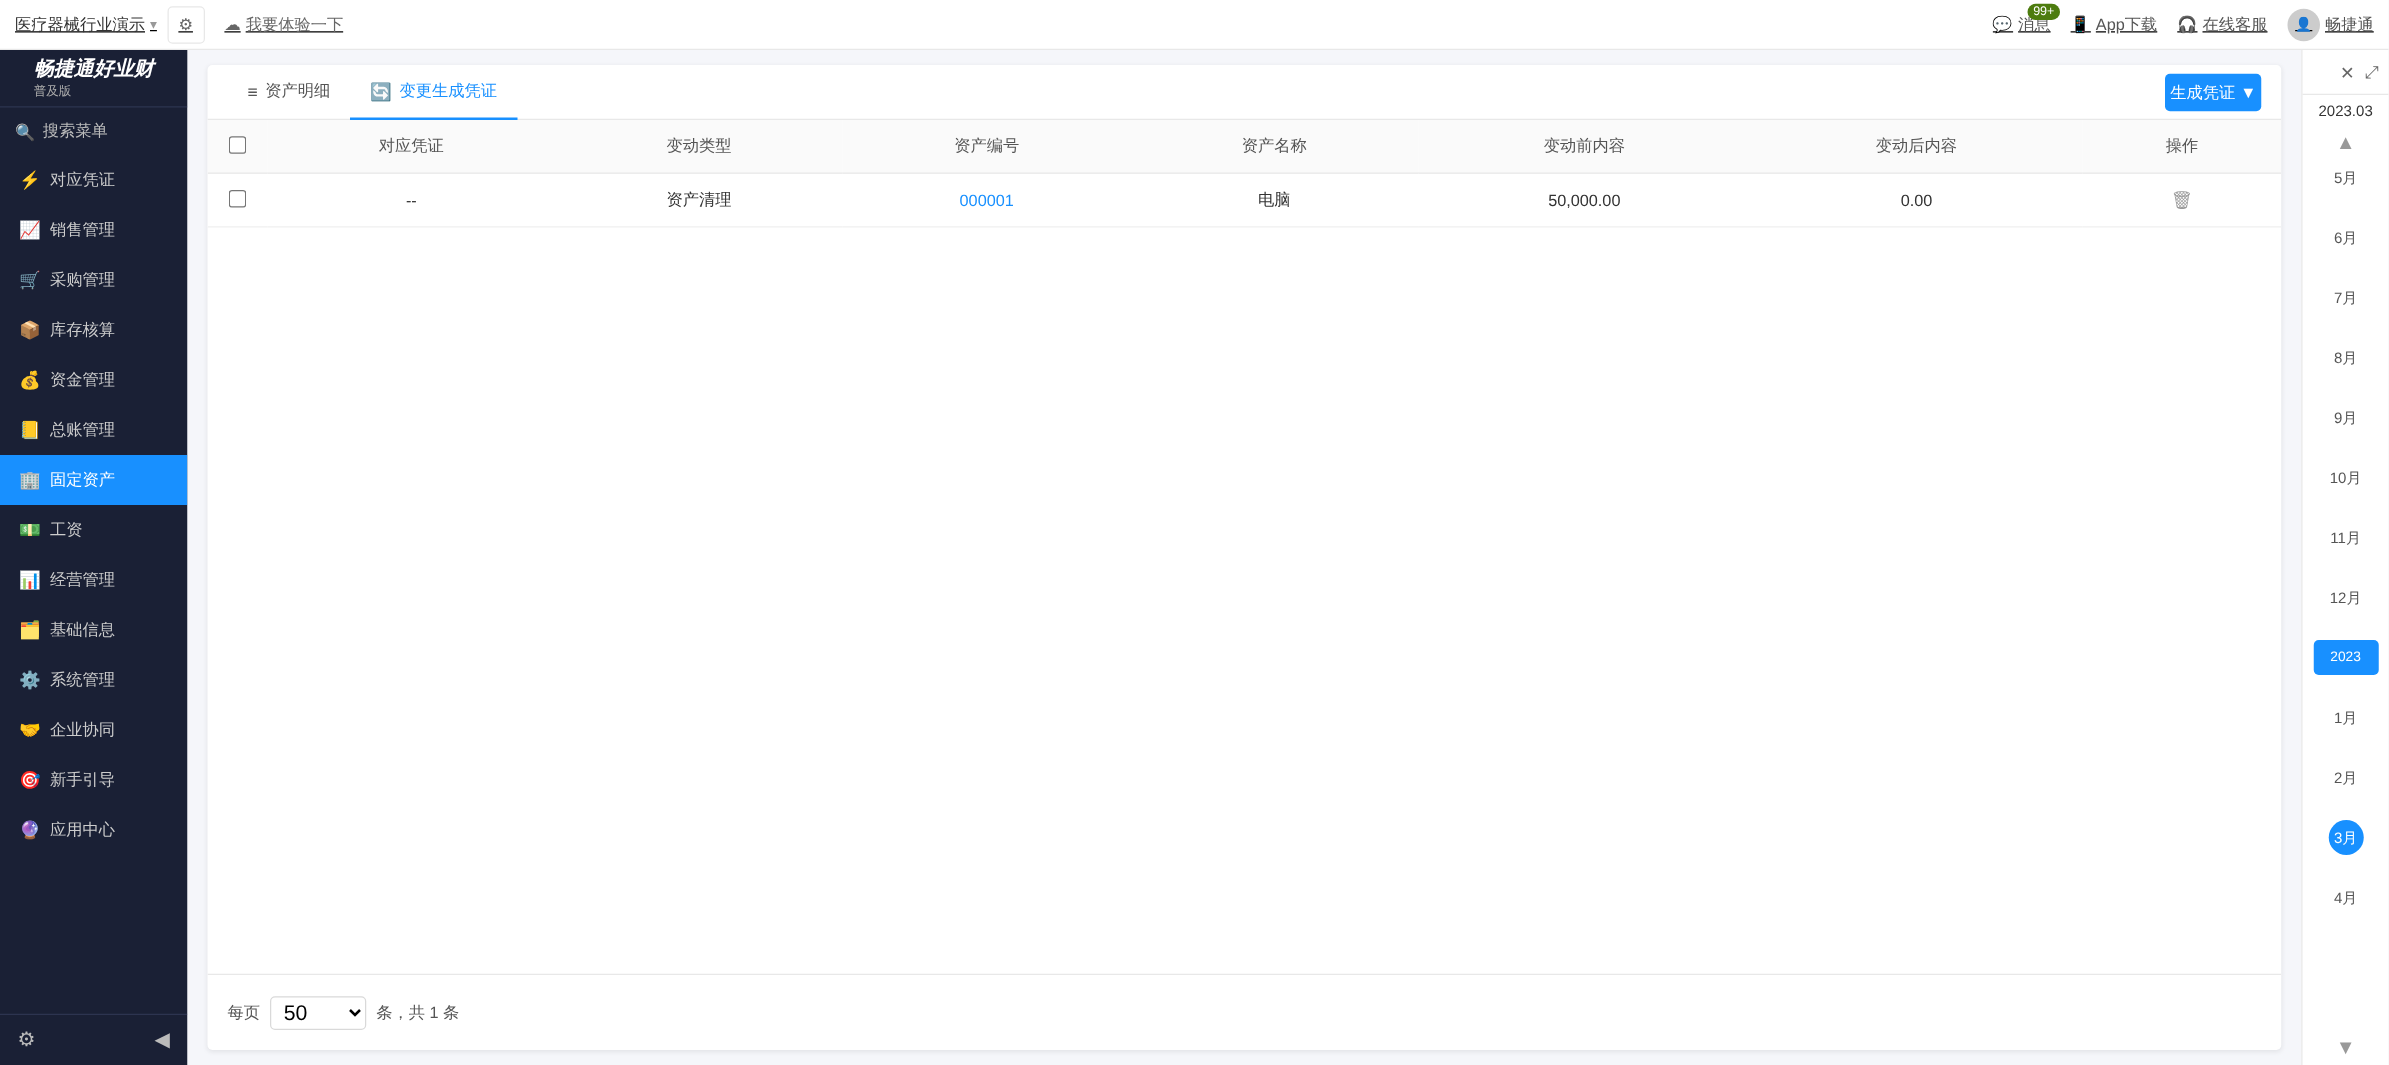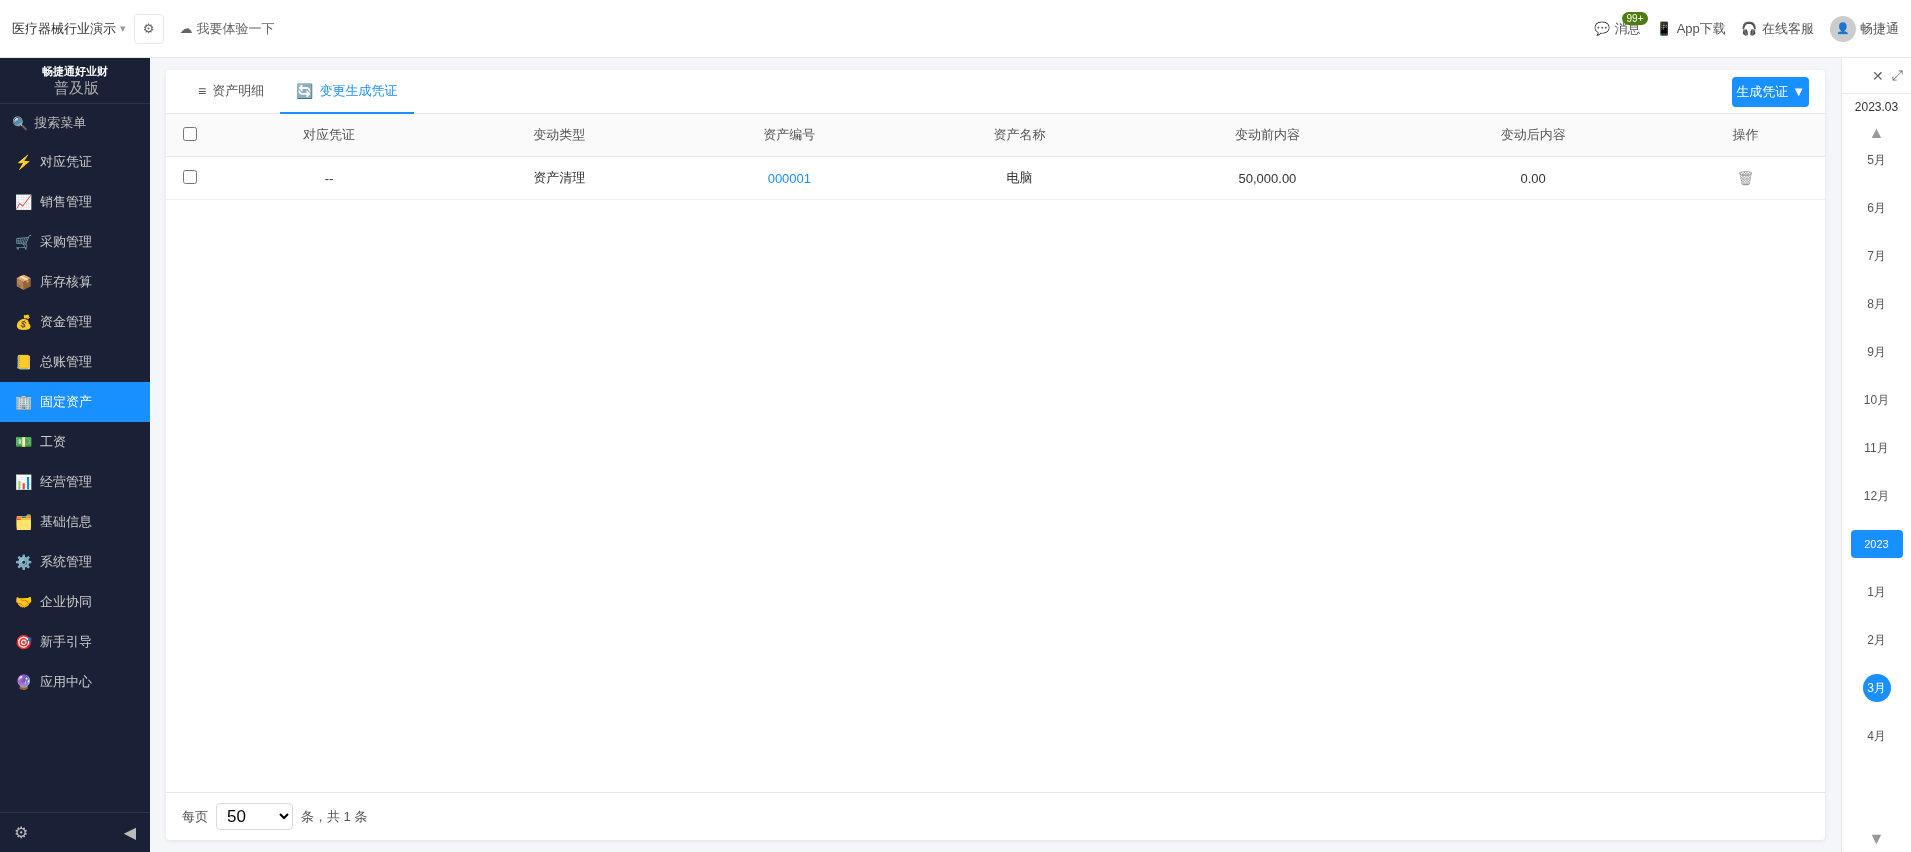--- a/index.html
+++ b/index.html
@@ -1,27 +1,28 @@
 <!DOCTYPE html>
 <html><head>
   <meta charset="utf-8">
   <style>
     * { box-sizing: border-box; margin: 0; padding: 0; }
     body { font-family: "Microsoft YaHei", "PingFang SC", sans-serif; font-size: 13px; background: #f0f2f5; display: flex; flex-direction: column; height: 852px; overflow: hidden; }
 
     
     .top-header {
-      height: 58px;
+      height: 40px;
       background: #fff;
       border-bottom: 1px solid #e8e8e8;
       display: flex;
       align-items: center;
       padding: 0 12px;
       justify-content: space-between;
       flex-shrink: 0;
+      text-decoration: underline;
     }
     .top-header-left {
       display: flex;
       align-items: center;
       gap: 8px;
     }
     .company-selector {
       display: flex;
       align-items: center;
       gap: 4px;
@@ -75,22 +76,22 @@
       flex-shrink: 0;
       overflow-y: auto;
     }
     .sidebar-brand {
       height: 46px;
       background: #1a2035;
       display: flex; align-items: center; justify-content: center;
       border-bottom: 1px solid #2d3450;
       flex-shrink: 0;
     }
-    .brand-text { color: #fff; font-size: 11px; font-weight: bold; }
-    .brand-sub { color: #aaa; font-size: 15px; margin-left: 12px; }
+    .brand-text { color: #fff; font-size: 16px; font-weight: bold; font-style: italic; }
+    .brand-sub { color: #aaa; font-size: 10px; }
     .sidebar-search {
       display: flex; align-items: center; gap: 6px;
       padding: 10px 12px;
       color: #bbb; font-size: 13px; cursor: pointer;
     }
     .sidebar-nav { flex: 1; }
     .nav-item {
       display: flex; align-items: center; gap: 8px;
       padding: 11px 16px;
       color: #ccc; font-size: 13px; cursor: pointer;
@@ -178,21 +179,21 @@
     td {
       padding: 12px 16px;
       border-bottom: 1px solid #f0f0f0;
       color: #333; text-align: center;
     }
     .checkbox-col { width: 48px; }
     .checkbox-input { width: 14px; height: 14px; cursor: pointer; }
 
     
     .pagination {
-      height: 48px;
+      height: 61px;
       border-top: 1px solid #e8e8e8;
       display: flex; align-items: center;
       padding: 0 16px;
       gap: 8px; font-size: 13px; color: #555;
       flex-shrink: 0;
     }
     .page-size-select {
       border: 1px solid #d9d9d9; border-radius: 4px;
       padding: 2px 20px 2px 6px; font-size: 17px;
       background: #fff; cursor: pointer;

